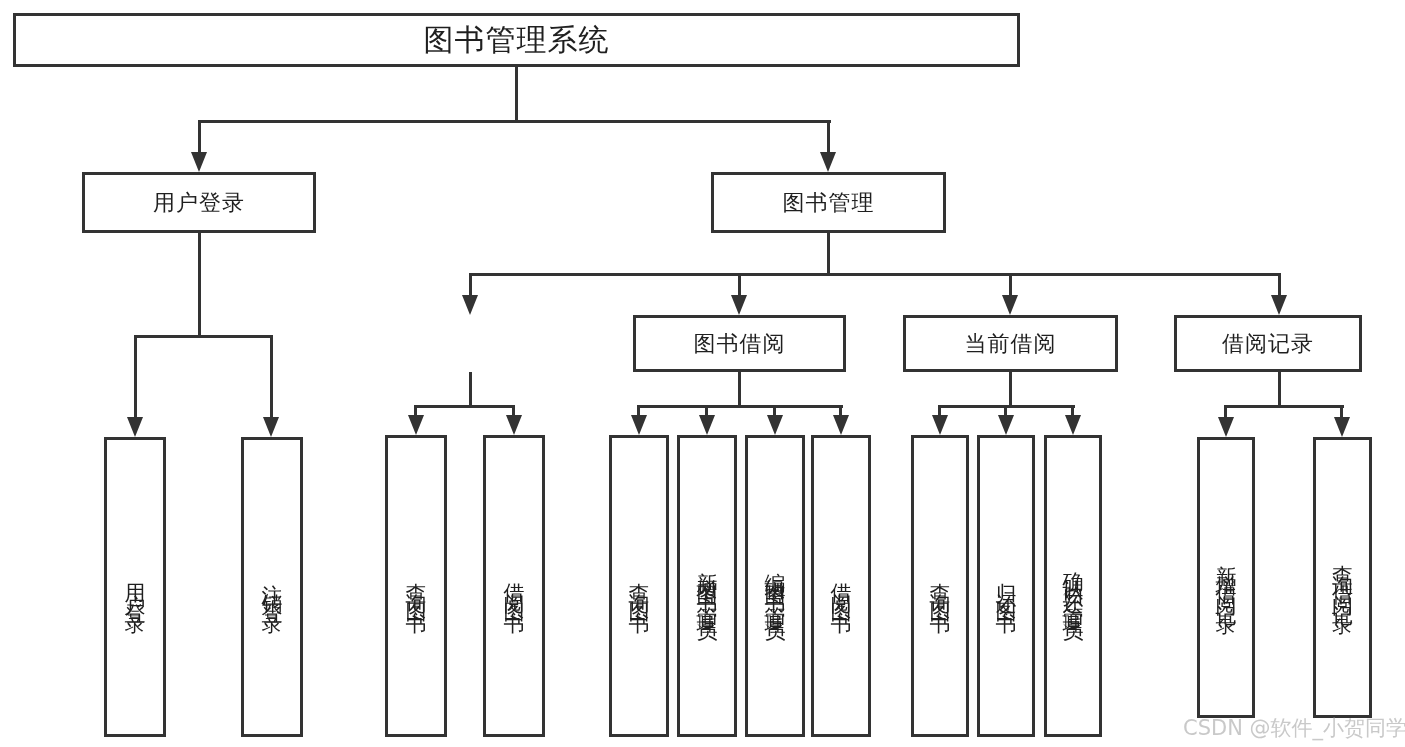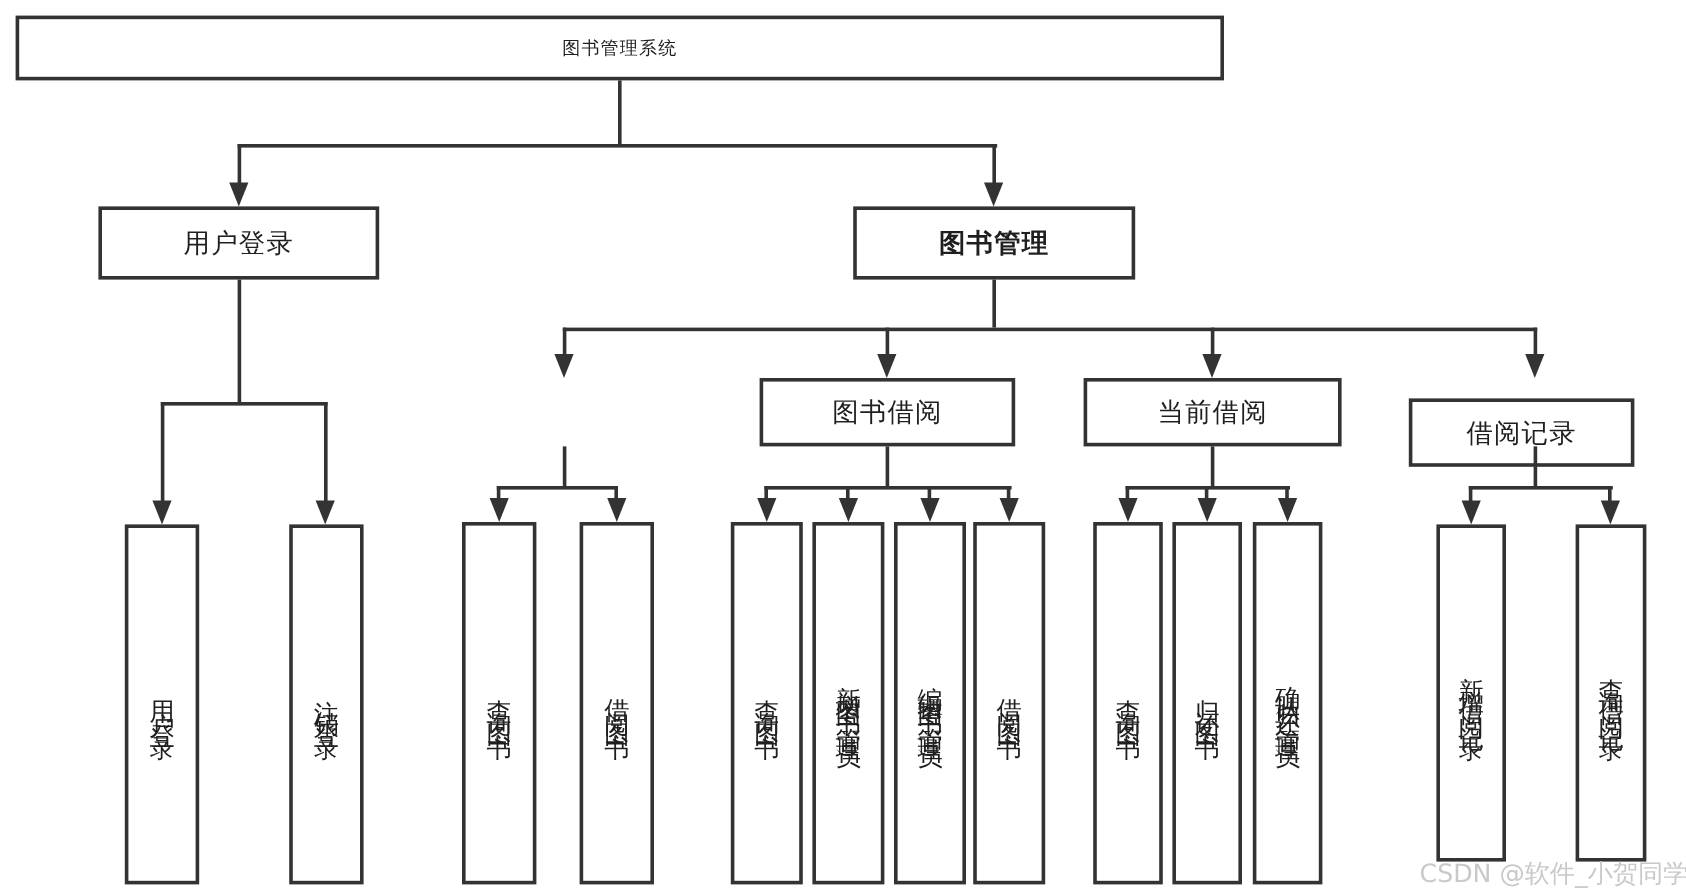--- a/index.html
+++ b/index.html
@@ -13,21 +13,21 @@
   .box{
     position:absolute;
     box-sizing:border-box;
     background:#ffffff;
     border:3px solid #333333;
     display:flex;
     align-items:center;
     justify-content:center;
     color:#1f1f1f;
   }
-  .root-label{font-size:15px;letter-spacing:1px;}
+  .root-label{font-size:30px;letter-spacing:1px;}
   .h-label{font-size:22px;letter-spacing:1px;}
   .vtext{
     writing-mode:vertical-rl;
     text-orientation:mixed;
     font-size:21px;
     letter-spacing:10px;
     color:#1f1f1f;
     white-space:nowrap;
   }
   .sp-sm{letter-spacing:7px;}
@@ -59,21 +59,21 @@
   <div class="vline" style="left:515px;top:67px;height:53px;"></div>
   <div class="hline" style="left:198px;top:120px;width:633px;"></div>
   <div class="vline" style="left:198px;top:120px;height:33px;"></div>
   <div class="arrow" style="left:191px;top:152px;"></div>
   <div class="vline" style="left:827px;top:120px;height:33px;"></div>
   <div class="arrow" style="left:820px;top:152px;"></div>
 
   <div class="box" style="left:82px;top:172px;width:234px;height:61px;">
     <span class="h-label">用户登录</span>
   </div>
-  <div class="box" style="left:711px;top:172px;width:235px;height:61px;font-weight:bold;">
+  <div class="box" style="left:711px;top:172px;width:235px;height:61px;">
     <span class="h-label">图书管理</span>
   </div>
 
   <div class="vline" style="left:198px;top:233px;height:102px;"></div>
   <div class="hline" style="left:134px;top:335px;width:139px;"></div>
   <div class="vline" style="left:134px;top:335px;height:83px;"></div>
   <div class="arrow" style="left:127px;top:417px;"></div>
   <div class="vline" style="left:270px;top:335px;height:83px;"></div>
   <div class="arrow" style="left:263px;top:417px;"></div>
 
@@ -87,21 +87,21 @@
   <div class="arrow" style="left:1002px;top:295px;"></div>
   <div class="vline" style="left:1278px;top:273px;height:24px;"></div>
   <div class="arrow" style="left:1271px;top:295px;"></div>
 
   <div class="box" style="left:633px;top:315px;width:213px;height:57px;">
     <span class="h-label">图书借阅</span>
   </div>
   <div class="box" style="left:903px;top:315px;width:215px;height:57px;">
     <span class="h-label">当前借阅</span>
   </div>
-  <div class="box" style="left:1174px;top:315px;width:188px;height:57px;margin-top:17px;">
+  <div class="box" style="left:1174px;top:315px;width:188px;height:57px;">
     <span class="h-label">借阅记录</span>
   </div>
 
   <div class="vline" style="left:469px;top:372px;height:33px;"></div>
   <div class="hline" style="left:414px;top:405px;width:101px;"></div>
   <div class="vline" style="left:414px;top:405px;height:12px;"></div>
   <div class="arrow" style="left:408px;top:415px;"></div>
   <div class="vline" style="left:512px;top:405px;height:12px;"></div>
   <div class="arrow" style="left:506px;top:415px;"></div>
 

